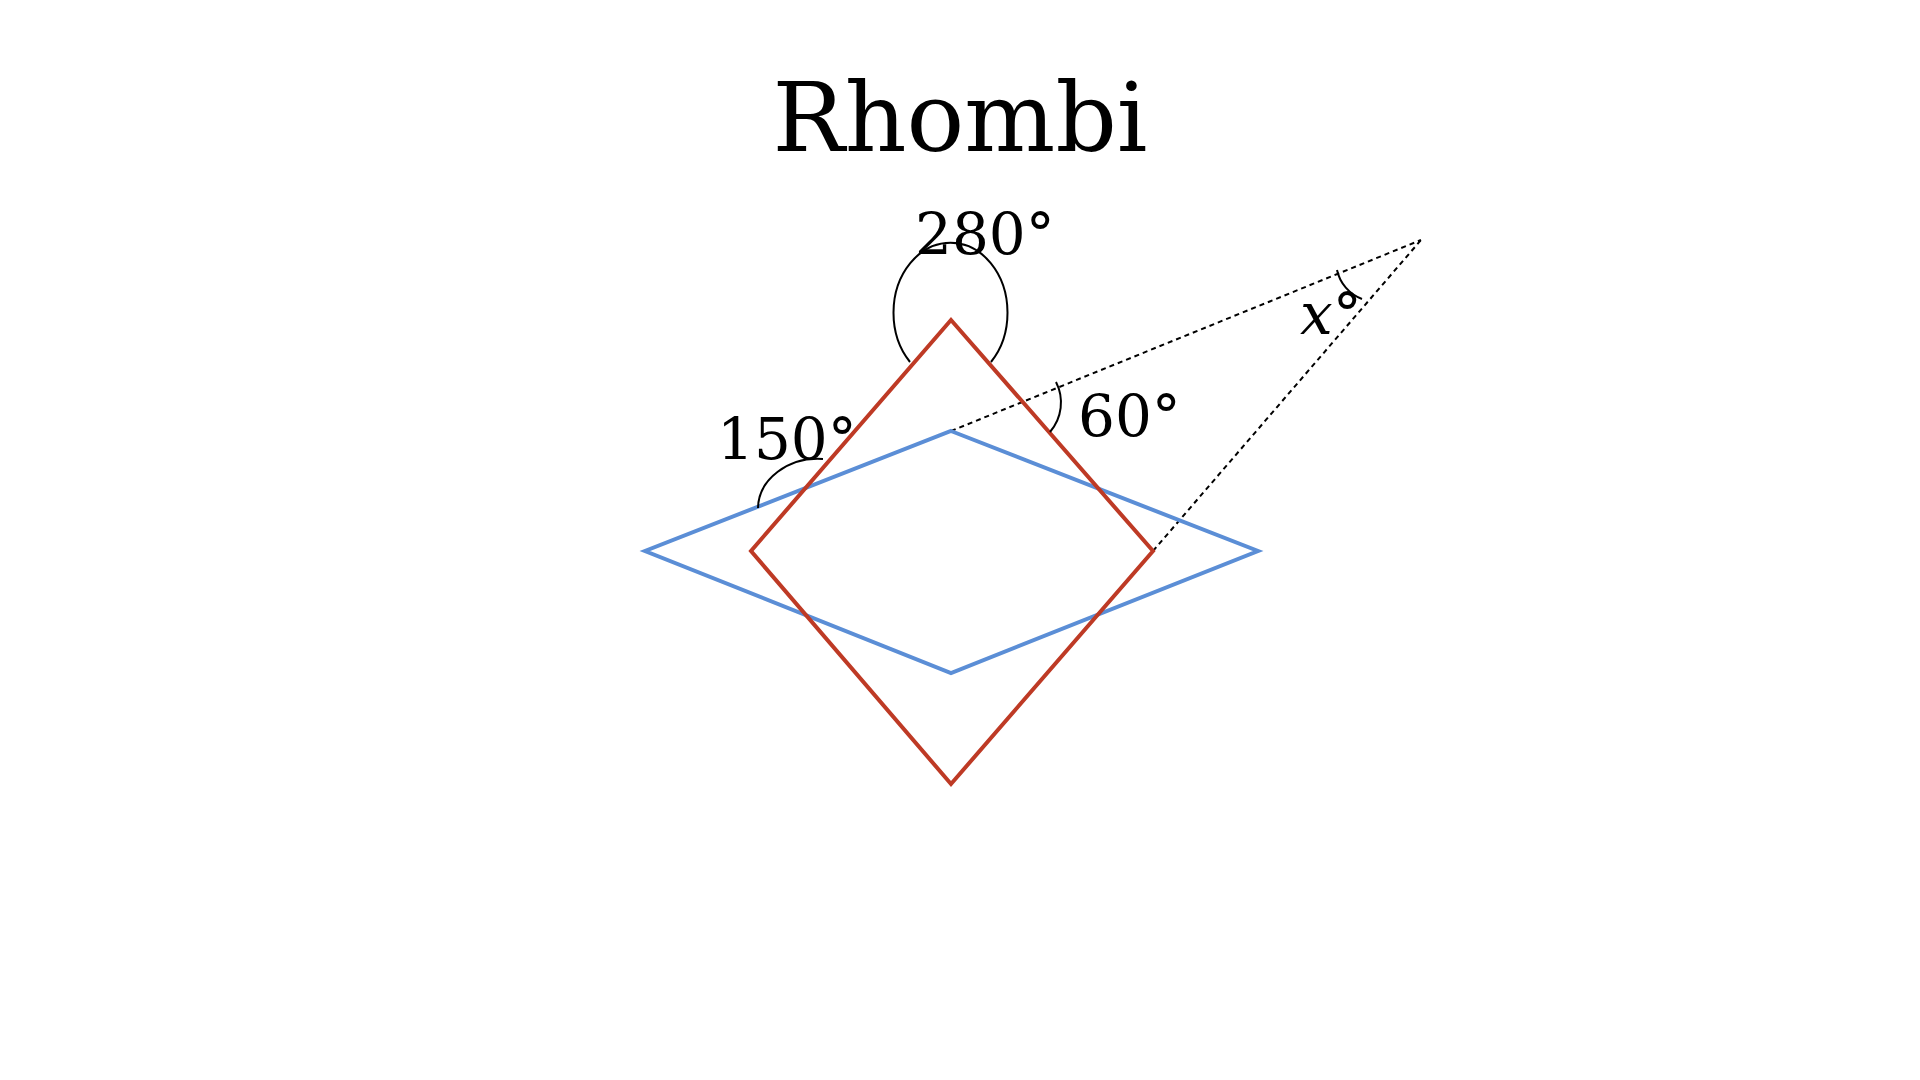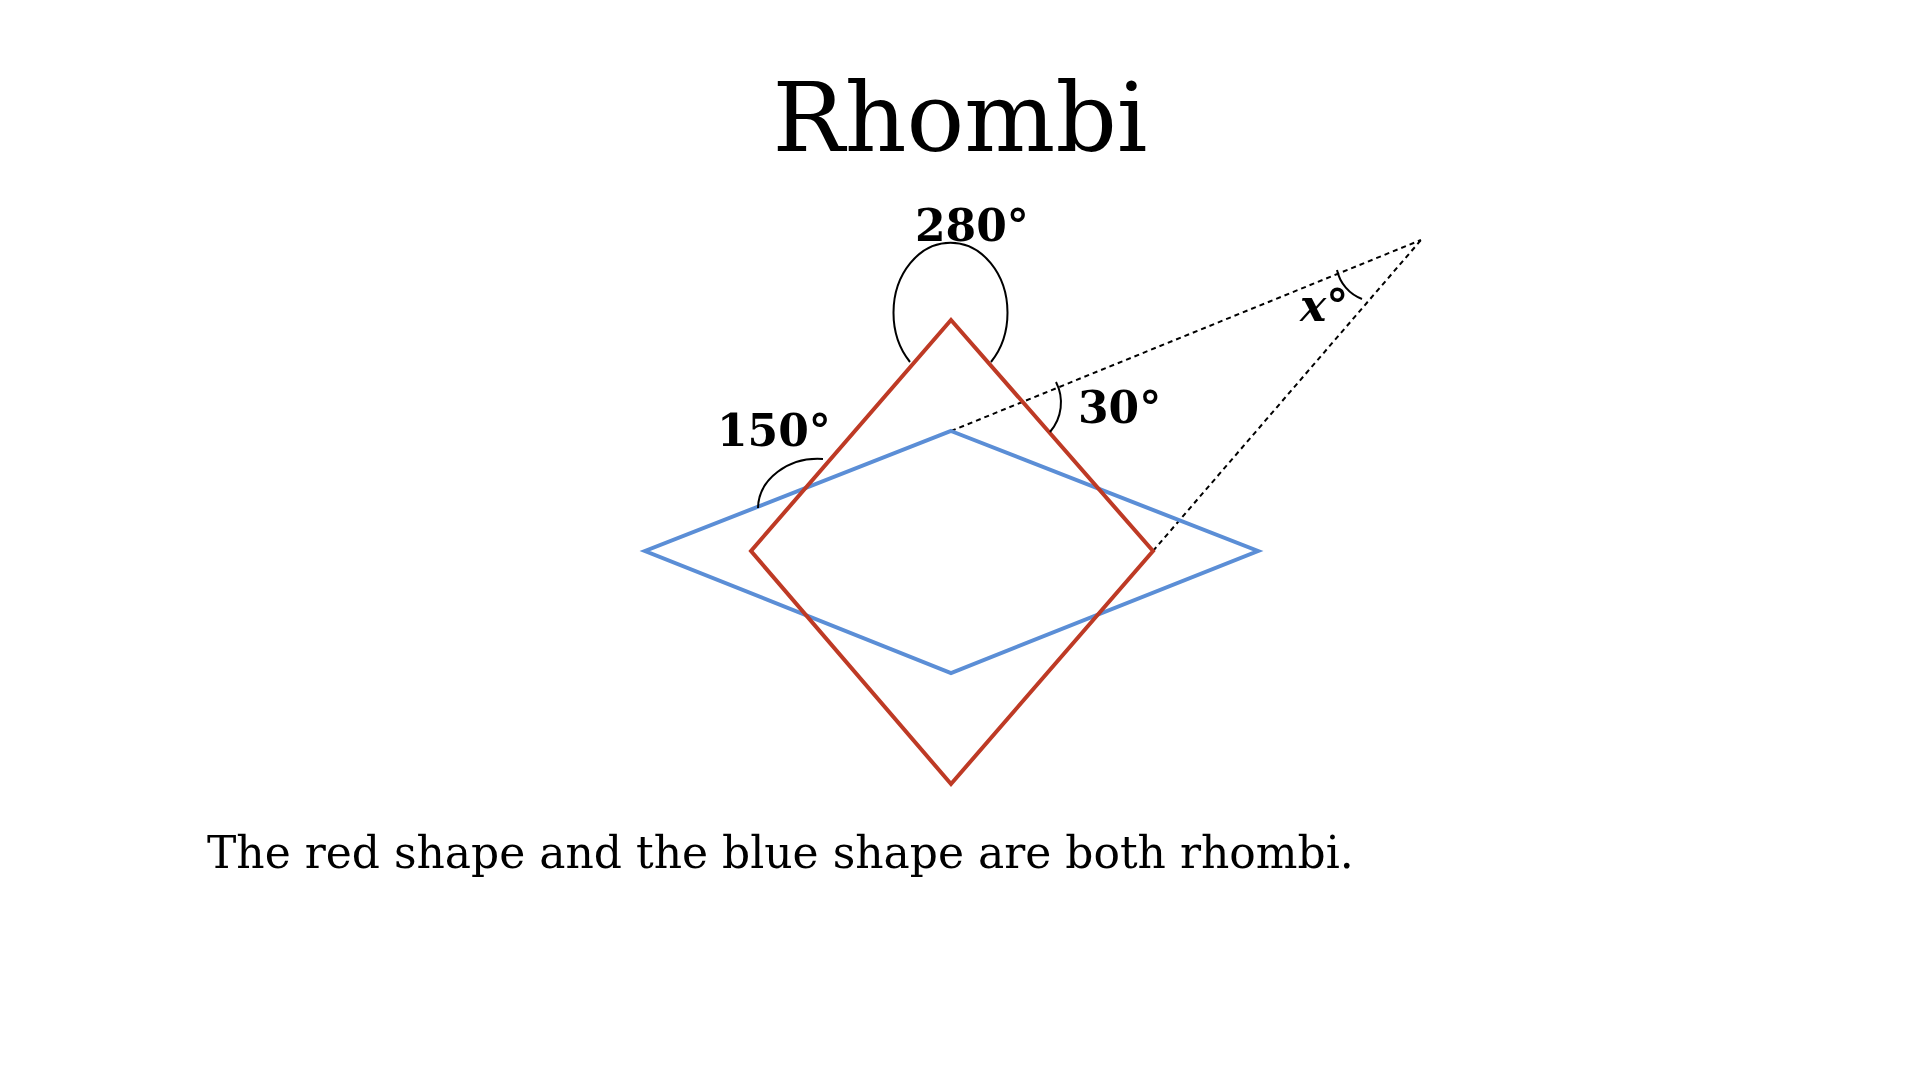--- a/index.html
+++ b/index.html
@@ -1,19 +1,19 @@
 <!DOCTYPE html>
 <html><head>
 <meta charset="utf-8">
 <style>
   html,body{margin:0;padding:0;background:#fff;}
   body{width:1920px;height:1080px;position:relative;overflow:hidden;font-family:"DejaVu Serif","Liberation Serif",serif;}
   .title{position:absolute;left:0;width:1920px;top:62px;text-align:center;font-size:96px;color:#000;}
   svg{position:absolute;left:0;top:0;}
-  .label{position:absolute;font-size:44px;color:#000;font-weight:bold;}
+  .label{position:absolute;font-size:58px;color:#000;}
   .question{position:absolute;left:207px;top:820px;font-size:44px;line-height:66px;color:#000;}
   .question i{font-style:italic;}
 </style>
 </head>
 <body>
 
 <div class="title">Rhombi</div>
 
 <svg width="1920" height="1080">
 
@@ -28,18 +28,17 @@
 
   <path d="M 758 508 A 60 50 0 0 1 823 459" fill="none" stroke="#000" stroke-width="2"></path>
 
   <path d="M 1056 382 A 45 45 0 0 1 1050 432" fill="none" stroke="#000" stroke-width="2"></path>
 
   <path d="M 1337 270 A 40 40 0 0 0 1362 299" fill="none" stroke="#000" stroke-width="2"></path>
 </svg>
 
 <div class="label" style="left:915px;top:200px;">280°</div>
 <div class="label" style="left:717px;top:405px;text-align:center;">150°</div>
-<div class="label" style="left:1078px;top:382px;">30°</div>
+<div class="label" style="left:1078px;top:382px;">60°</div>
 <div class="label" style="left:1300px;top:280px;font-style:italic;">x°</div>
 
 <div class="question">
-  <div>The red shape and the blue shape are both rhombi.</div>
 </div>
 
 </body></html>

